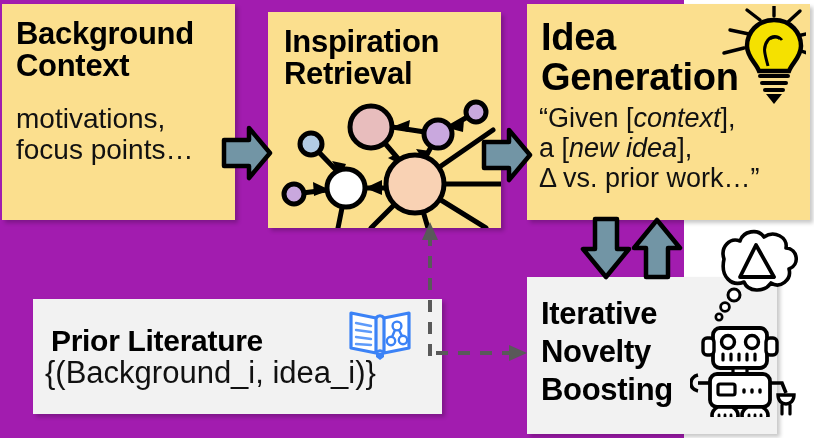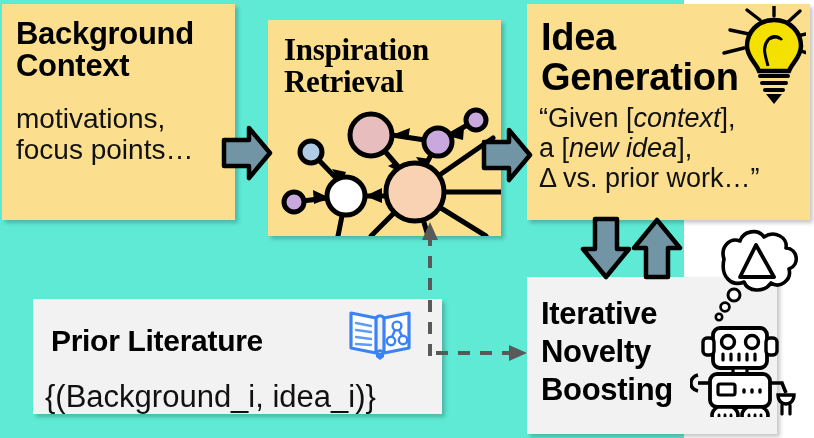--- a/index.html
+++ b/index.html
@@ -1,46 +1,46 @@
 <!DOCTYPE html>
 <html><head>
 <meta charset="utf-8">
 <style>
   html,body{margin:0;padding:0;background:#ffffff;}
   body{width:814px;height:438px;overflow:hidden;font-family:"Liberation Sans",sans-serif;}
-  #stage{position:relative;width:684px;height:438px;background:#5eead4;}
+  #stage{position:relative;width:684px;height:438px;background:#a21caf;}
 
   .panel{position:absolute;box-sizing:border-box;box-shadow:3px 3px 4px rgba(0,0,0,0.22);}
   .panel.yellow{background:#FBDF8E;}
   .panel.grey{background:#F2F2F2;}
 
   .ttl{font-weight:bold;color:#000;line-height:1.04;letter-spacing:-0.3px;}
   .sub{color:#111;line-height:1.12;}
 
   
   #p-background{left:2px;top:4px;width:233px;height:216px;}
   #p-background .ttl{position:absolute;left:14px;top:14px;font-size:31px;}
   #p-background .sub{position:absolute;left:14px;top:99px;font-size:28px;}
 
   
-  #p-inspiration{left:268px;top:20px;width:233px;height:216px;font-family:Liberation Serif, serif;}
+  #p-inspiration{left:268px;top:12px;width:233px;height:216px;}
   #p-inspiration .ttl{position:absolute;left:16px;top:14px;font-size:31px;}
   #graph{position:absolute;left:0;top:0;width:233px;height:216px;}
 
   
   #p-idea{left:527px;top:4px;width:283px;height:216px;}
   #p-idea .ttl{position:absolute;left:14px;top:14px;font-size:38px;}
   #p-idea .sub{position:absolute;left:12px;top:99px;font-size:27px;white-space:nowrap;}
   #p-idea .sub i{font-style:italic;}
   #bulb{position:absolute;right:4px;top:2px;width:104px;height:100px;}
 
   
   #p-prior{left:33px;top:299px;width:409px;height:115px;}
   #p-prior .ttl{position:absolute;left:18px;top:26px;font-size:30px;}
-  #p-prior .sub{position:absolute;left:12px;top:57px;font-size:31px;margin-top:24px;}
+  #p-prior .sub{position:absolute;left:12px;top:57px;font-size:31px;}
   #bookicon{position:absolute;left:347px;top:305px;width:66px;height:56px;}
 
   
   #p-iter{left:527px;top:277px;width:250px;height:157px;}
   #p-iter .ttl{position:absolute;left:14px;top:18px;font-size:31px;line-height:1.22;}
   #robot{position:absolute;left:690px;top:225px;width:124px;height:192px;}
 
   
   #wires{position:absolute;left:0;top:0;width:814px;height:438px;pointer-events:none;}
 </style>

